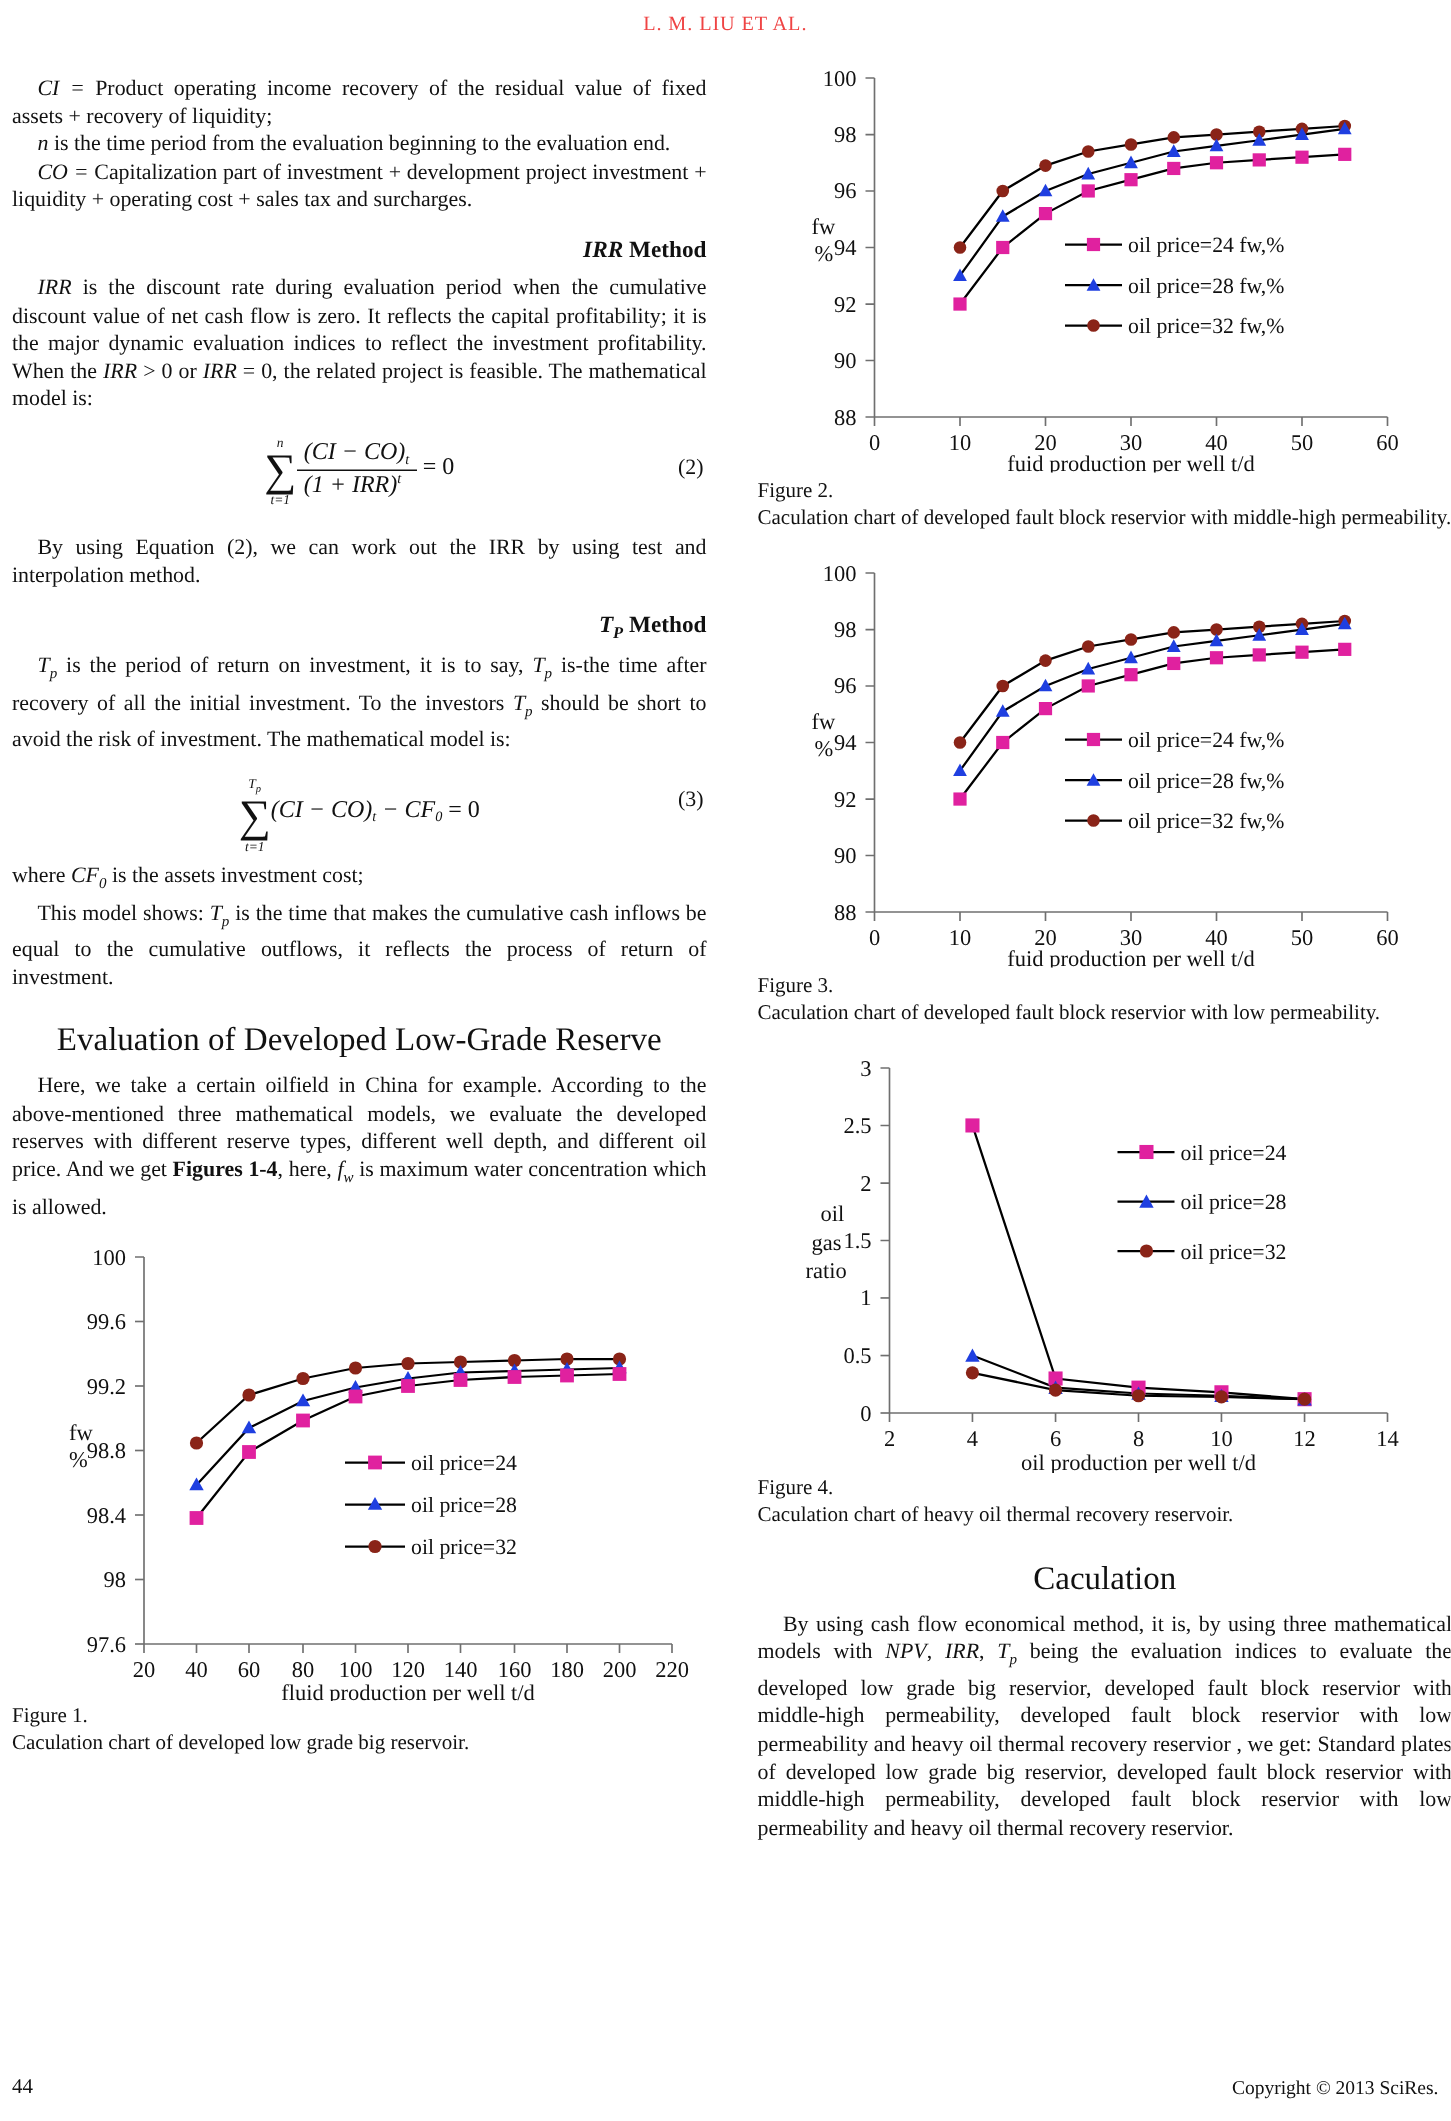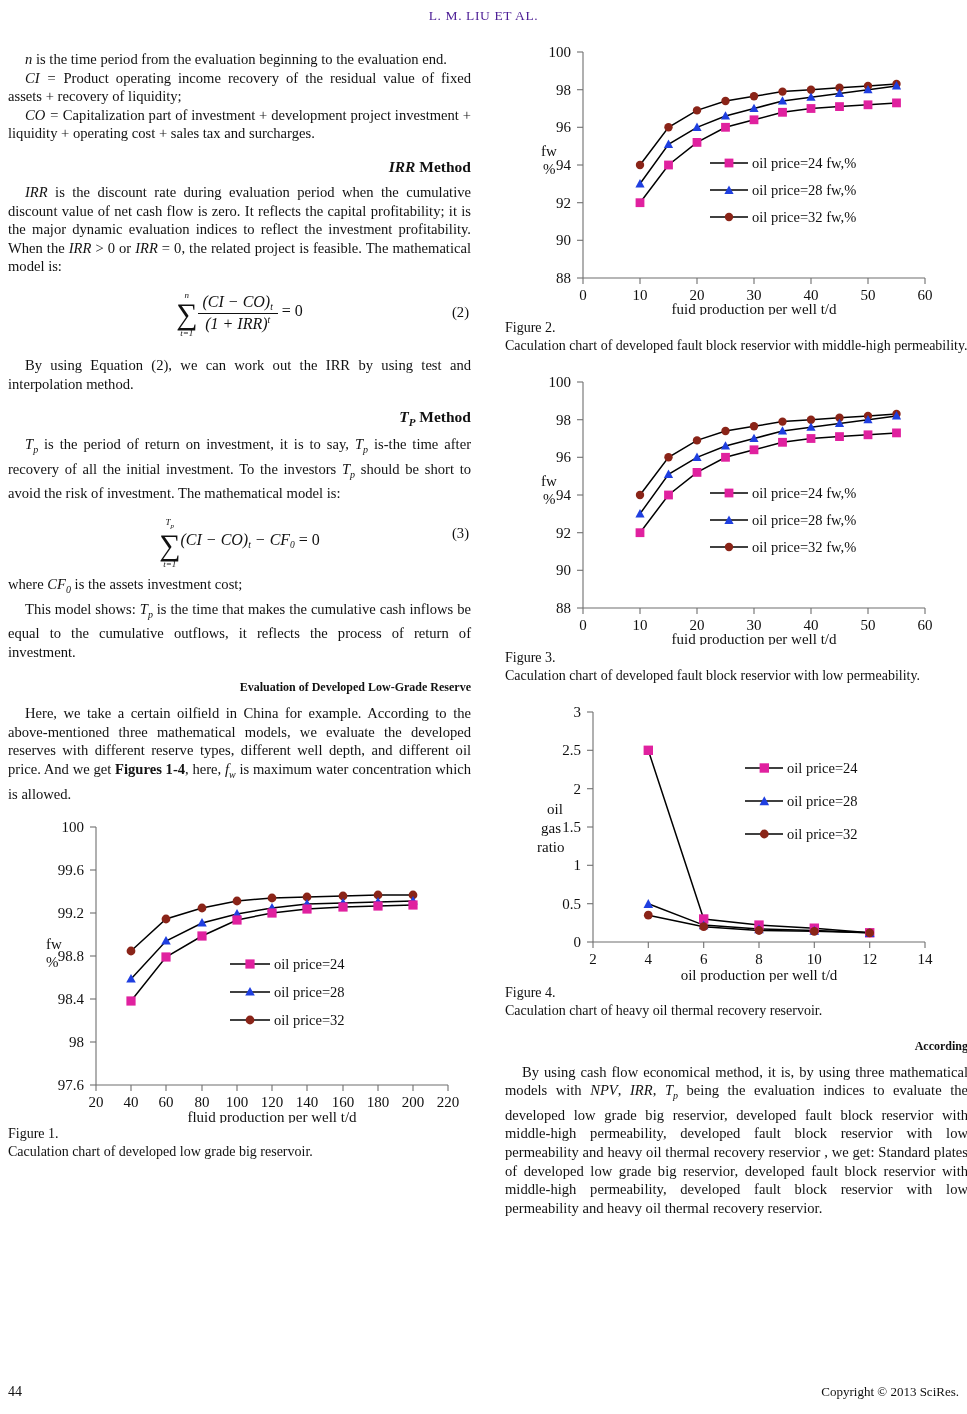--- a/index.html
+++ b/index.html
@@ -23,21 +23,21 @@
 
   
   .runhead {
     position: absolute;
     top: 8px;
     left: 0;
     width: 967px;
     text-align: center;
     font-size: 13.5px;
     letter-spacing: 0.6px;
-    color: #4c1d95;
+    color: #ef4444;
   }
 
   
   .col {
     position: absolute;
     top: 50px;
     width: 463px;
   }
   .col-left  { left: 8px;  }
   .col-right { left: 505px; }
@@ -57,24 +57,24 @@
 
   h2.sec-run {
     font-size: 15.5px;
     font-weight: bold;
     font-style: italic;
     margin: 15px 0 7px 0;
     text-align: right;
   }
   h2.sec-run .rom { font-style: normal; }
   h2.sec-ctr {
-    font-size: 12px;
-    font-weight: bold;
+    font-size: 22px;
+    font-weight: normal;
     margin: 19px 0 9px 0;
-    text-align: right;
+    text-align: center;
     font-style: normal;
   }
 
   
   .eqwrap {
     position: relative;
     margin: 12px 0 12px 0;
     height: 56px;
   }
   .eq {
@@ -109,21 +109,21 @@
   }
   .sigma .big {
     font-size: 30px;
     font-style: normal;
     display: block;
     line-height: 28px;
   }
   .frac {
     display: inline-block;
     vertical-align: middle;
-    text-align: center;
+    text-align: left;
     position: relative;
     top: 1px;
   }
   .frac .num {
     display: block;
     padding: 0 5px 1px 5px;
     border-bottom: 1.2px solid #111;
   }
   .frac .den {
     display: block;
@@ -180,23 +180,23 @@
 </style>
 </head>
 <body>
 
 <div class="page">
 
   <div class="runhead">L. M. LIU   ET   AL.</div>
 
   <div class="col col-left">
 
+    <p class="body"><span class="it">CI =</span><span> Product operating income recovery of the residual value of fixed assets + recovery of liquidity;</span></p>
+
     <p class="body"><span class="it">n</span><span> is the time period from the evaluation beginning to the evaluation end.</span></p>
-
-    <p class="body"><span class="it">CI =</span><span> Product operating income recovery of the residual value of fixed assets + recovery of liquidity;</span></p>
 
     <p class="body"><span class="it">CO =</span><span> Capitalization part of investment + development project investment + liquidity + operating cost + sales tax and surcharges.</span></p>
 
     <h2 class="sec-run"><span>IRR</span><span class="rom"> Method</span></h2>
 
     <p class="body"><span class="it">IRR</span><span>  is the discount rate during evaluation period when the cumulative discount value of net cash flow is zero. It reflects the capital profitability; it is the major dynamic evaluation indices to reflect the investment profitability. When the </span><span class="it">IRR</span><span> &gt; 0 or </span><span class="it">IRR</span><span> = 0, the related project is feasible. The mathematical model is:</span></p>
 
     <div class="eqwrap">
       <div class="eq">
         <span class="sigma">
@@ -650,20 +650,20 @@
           <text class="legtext" x="282" y="137">oil price=32</text>
         </g>
       </svg>
 
       <div class="fig-caption" style="margin-top:2px">
         <span class="lbl">Figure 4.</span>
         <span>Caculation chart of heavy oil thermal recovery reservoir.</span>
       </div>
     </div>
 
-    <h2 class="sec-ctr">According</h2>
+    <h2 class="sec-ctr">Caculation</h2>
 
     <p class="body"><span>By using cash flow economical method, it is, by using three mathematical models with </span><span class="it">NPV</span><span>, </span><span class="it">IRR</span><span>,  </span><span class="it"><span>T</span><sub class="inl-sub">p</sub></span><span>  being the evaluation indices to evaluate the developed low grade big reservior, developed fault block reservior with middle-high permeability, developed fault block reservior with low permeability and heavy oil thermal recovery reservior , we get: Standard plates of developed low grade big reservior, developed fault block reservior with middle-high permeability, developed fault block reservior with low permeability and heavy oil thermal recovery reservior.</span></p>
   </div>
 
   <div class="footer-left">44</div>
   <div class="footer-right">Copyright © 2013 SciRes.</div>
 </div>
 
 </body></html>

